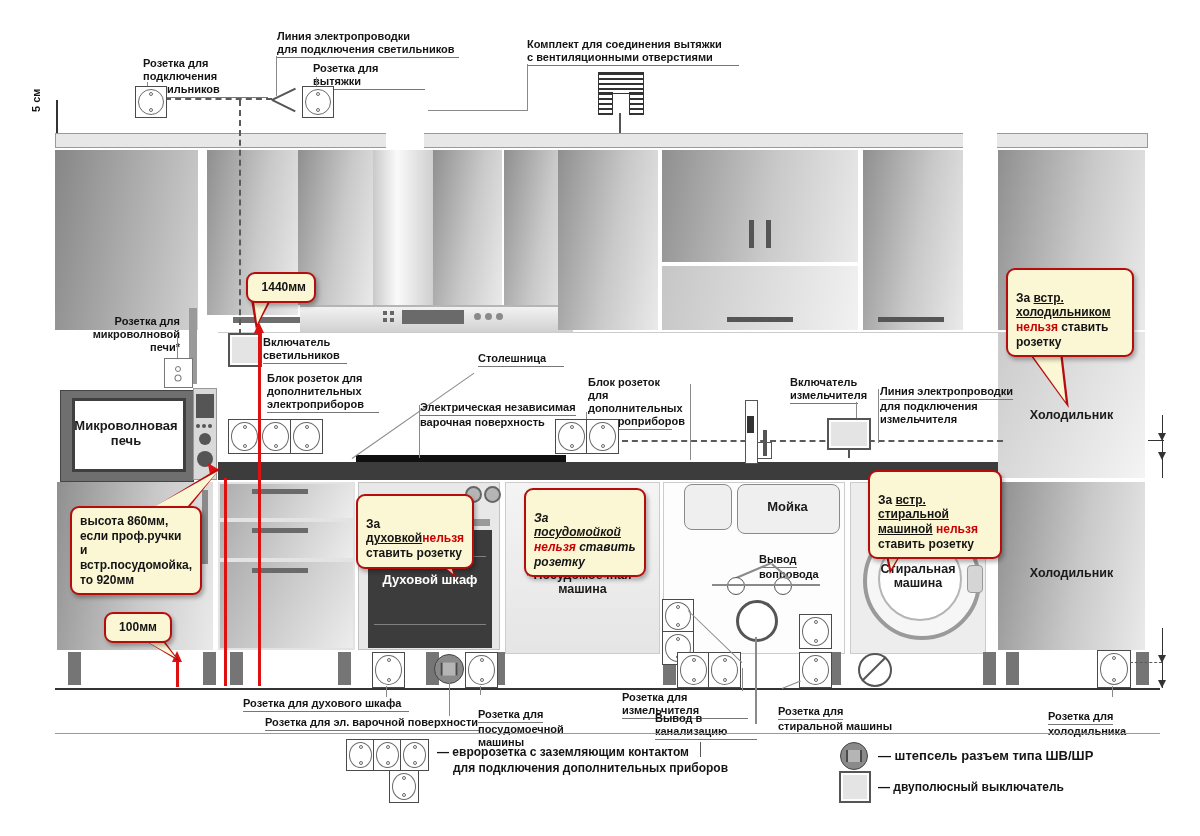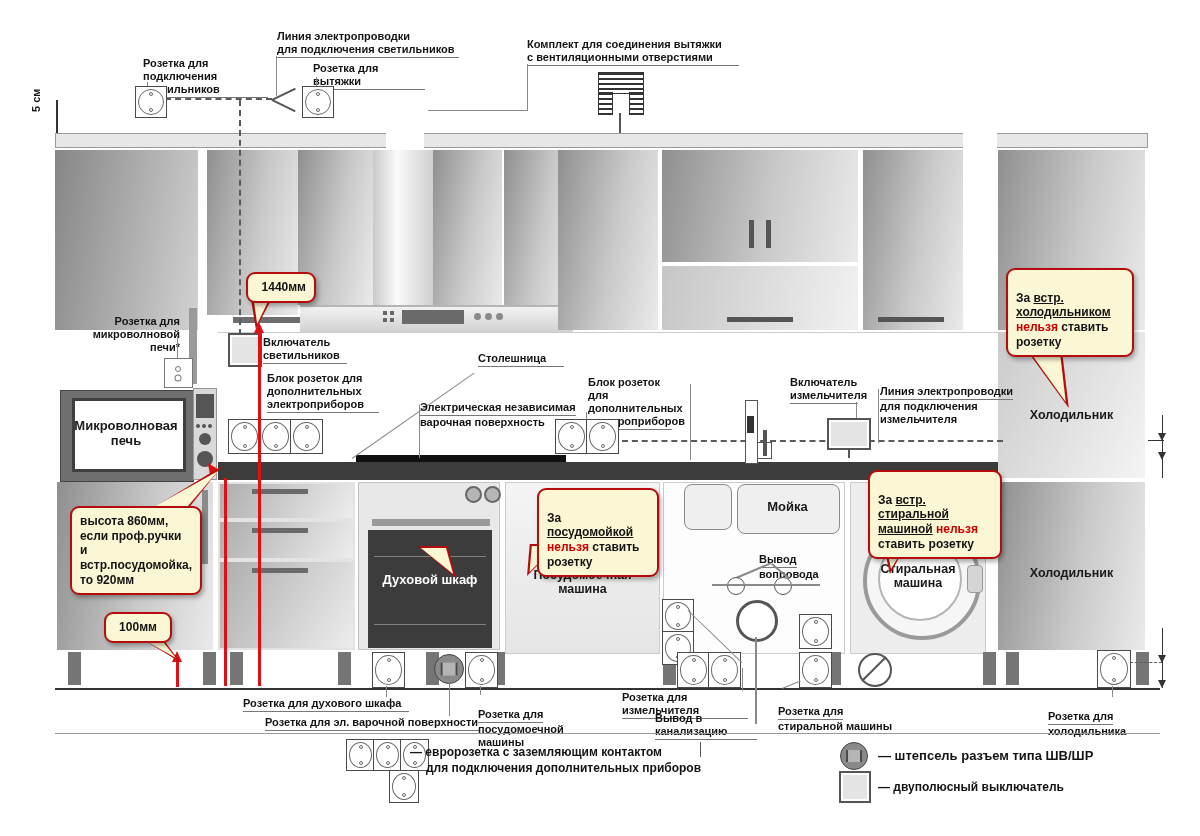--- a/index.html
+++ b/index.html
@@ -315,24 +315,27 @@
 если проф.ручки и
 встр.посудомойка,
 то 920мм</div>
 
   <div class="tb" style="left:134px;top:634px;width:46px;height:28px;clip-path:polygon(0 0,55% 0,100% 100%);"></div>
   <div class="tf" style="left:137px;top:636px;width:39px;height:22px;clip-path:polygon(0 0,55% 0,100% 100%);"></div>
   <div class="callout" style="left:104px;top:612px;width:48px;text-align:center;">100мм</div>
 
   <div class="tb" style="left:416px;top:546px;width:42px;height:32px;clip-path:polygon(5% 0,75% 0,95% 100%);"></div>
   <div class="tf" style="left:419px;top:548px;width:36px;height:26px;clip-path:polygon(5% 0,75% 0,95% 100%);"></div>
+  <div class="callout" style="left:356px;top:494px;width:98px;">
+    <span>За </span><span class="cu">духовкой</span><span class="cr" style="display:inline;">нельзя</span><span> ставить розетку</span>
+  </div>
 
   <div class="tb" style="left:524px;top:544px;width:38px;height:32px;clip-path:polygon(15% 0,90% 0,8% 100%);"></div>
   <div class="tf" style="left:527px;top:546px;width:32px;height:26px;clip-path:polygon(15% 0,90% 0,8% 100%);"></div>
-  <div class="callout" style="left:537px;top:488px;width:102px;">
+  <div class="callout" style="left:524px;top:488px;width:102px;font-style:italic;">
     <span>За </span><span class="cu">посудомойкой</span> <span class="cr">нельзя</span><span> ставить розетку</span>
   </div>
 
   <div class="tb" style="left:876px;top:534px;width:46px;height:40px;clip-path:polygon(12% 0,80% 0,30% 100%);"></div>
   <div class="tf" style="left:879px;top:536px;width:40px;height:33px;clip-path:polygon(12% 0,80% 0,30% 100%);"></div>
   <div class="callout" style="left:868px;top:470px;width:114px;">
     <span>За </span><span class="cu">встр. стиральной машиной</span> <span class="cr">нельзя</span><span> ставить розетку</span>
   </div>
 
   <div class="tb" style="left:1016px;top:342px;width:60px;height:66px;clip-path:polygon(8% 0,75% 0,88% 100%);"></div>
@@ -344,21 +347,21 @@
   <div class="ln" style="left:55px;top:733px;width:1105px;height:1px;background:#999;"></div>
   <div class="sock" style="left:346px;top:739px;width:27px;height:30px;">
       <i></i>
     </div>
   <div class="sock" style="left:373px;top:739px;width:27px;height:30px;">
       <i></i>
     </div>
   <div class="sock" style="left:400px;top:739px;width:27px;height:30px;">
       <i></i>
     </div>
-  <div class="lbl" style="left:410px;top:745px;font-size:12px;padding-left:16px;text-indent:-16px;width:320px;line-height:1.3;">— евророзетка с заземляющим контактом
+  <div class="lbl" style="left:437px;top:745px;font-size:12px;padding-left:16px;text-indent:-16px;width:320px;line-height:1.3;">— евророзетка с заземляющим контактом
 для подключения дополнительных приборов</div>
   <div class="sock" style="left:389px;top:770px;width:28px;height:31px;">
       <i></i>
     </div>
   <div class="ln" style="left:700px;top:742px;width:1px;height:15px;background:#555;"></div>
   <div class="plug" style="left:840px;top:742px;width:26px;height:26px;">
       <i></i>
     </div>
   <div class="lbl" style="left:878px;top:748px;font-size:13px;">— штепсель разъем типа ШВ/ШР</div>
   <div class="sw" style="left:839px;top:771px;width:28px;height:28px;"></div>

